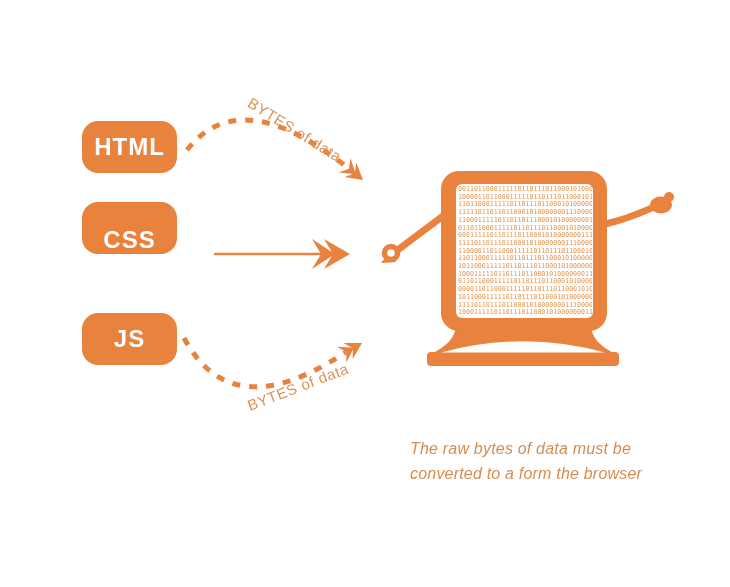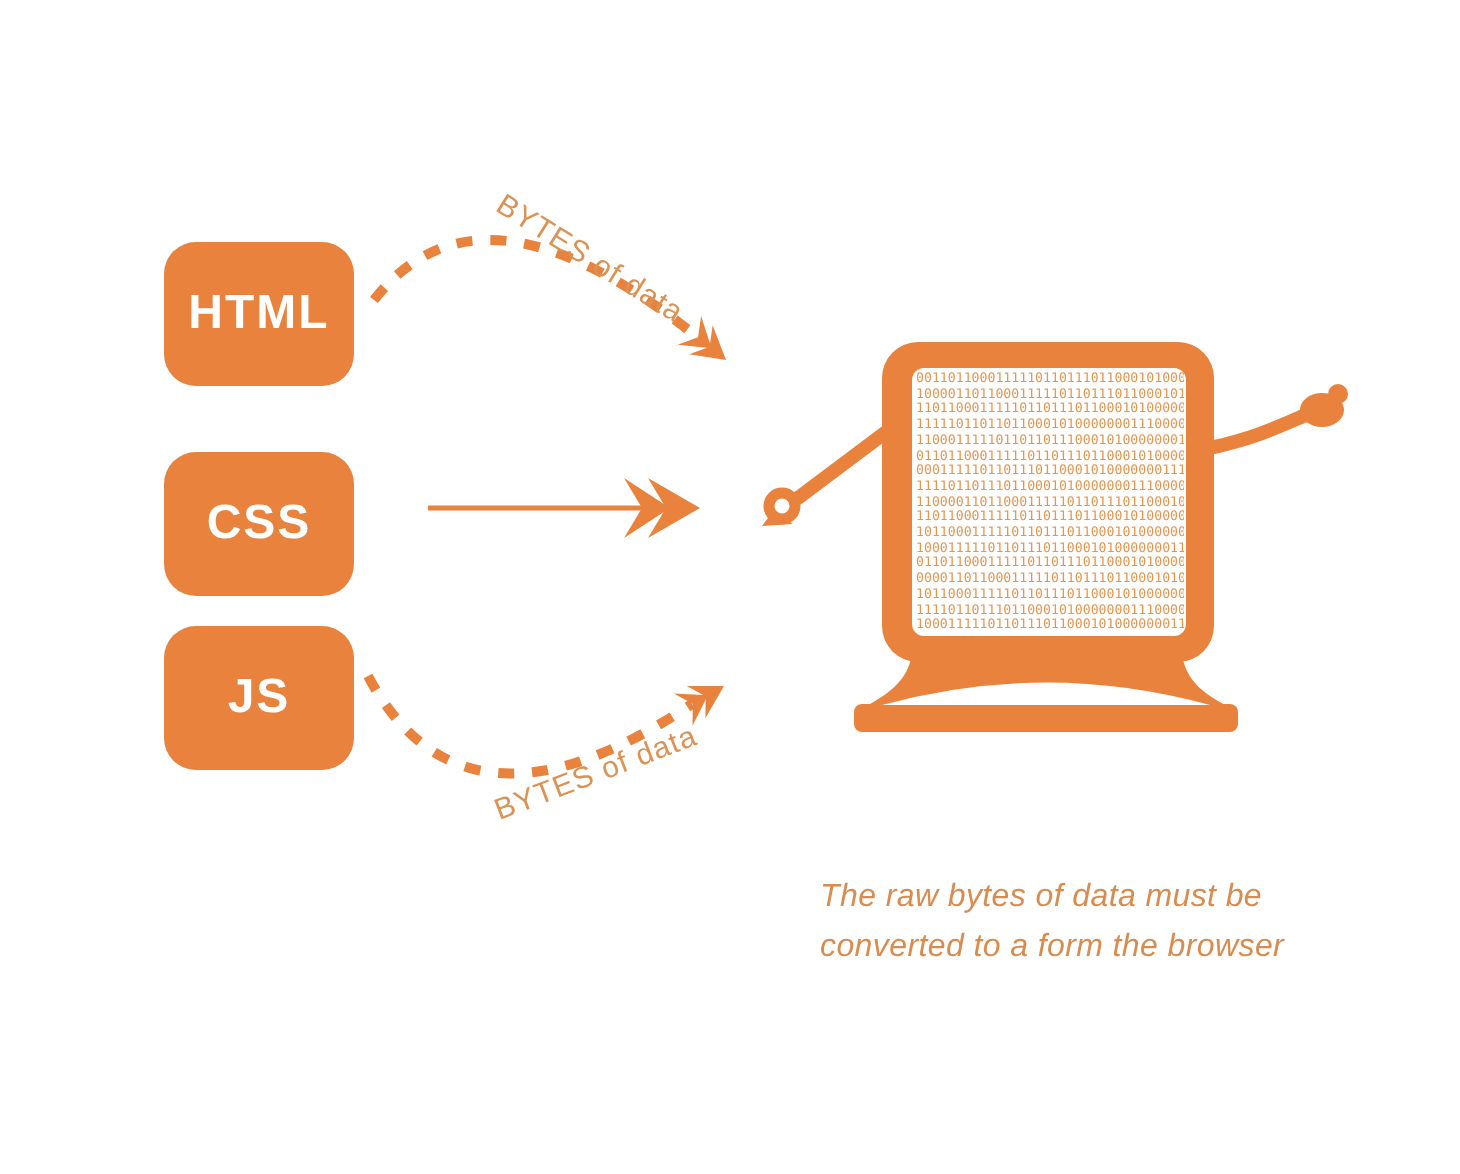--- a/index.html
+++ b/index.html
@@ -2,27 +2,27 @@
 <html><head>
 <meta charset="utf-8">
 <style>
   html,body{margin:0;padding:0;background:#ffffff;}
   .canvas{
     position:relative;width:730px;height:587px;background:#ffffff;overflow:hidden;
     font-family:"Liberation Sans",sans-serif;
   }
   .art{position:absolute;left:0;top:0;}
   .src-box{
-    position:absolute;left:82px;width:95px;height:72px;
+    position:absolute;left:82px;width:95px;height:52px;
     background:#E8823C;border-radius:16px;
     display:flex;align-items:center;justify-content:center;
     color:#ffffff;font-weight:600;font-size:24px;letter-spacing:1px;
   }
   .src-html{top:121px;}
-  .src-css{top:226px;}
+  .src-css{top:202px;align-items:flex-end;}
   .src-js{top:313px;}
   .bytes-label{
     position:absolute;color:#DB9255;font-size:15px;letter-spacing:0.6px;
     transform-origin:0 0;white-space:nowrap;
   }
   .bytes-top{left:254px;top:94px;transform:rotate(32deg);}
   .bytes-bottom{left:245px;top:398px;transform:rotate(-21deg);}
   .binary{
     position:absolute;left:458px;top:186px;width:134px;height:130px;
     overflow:hidden;color:#E6954E;

